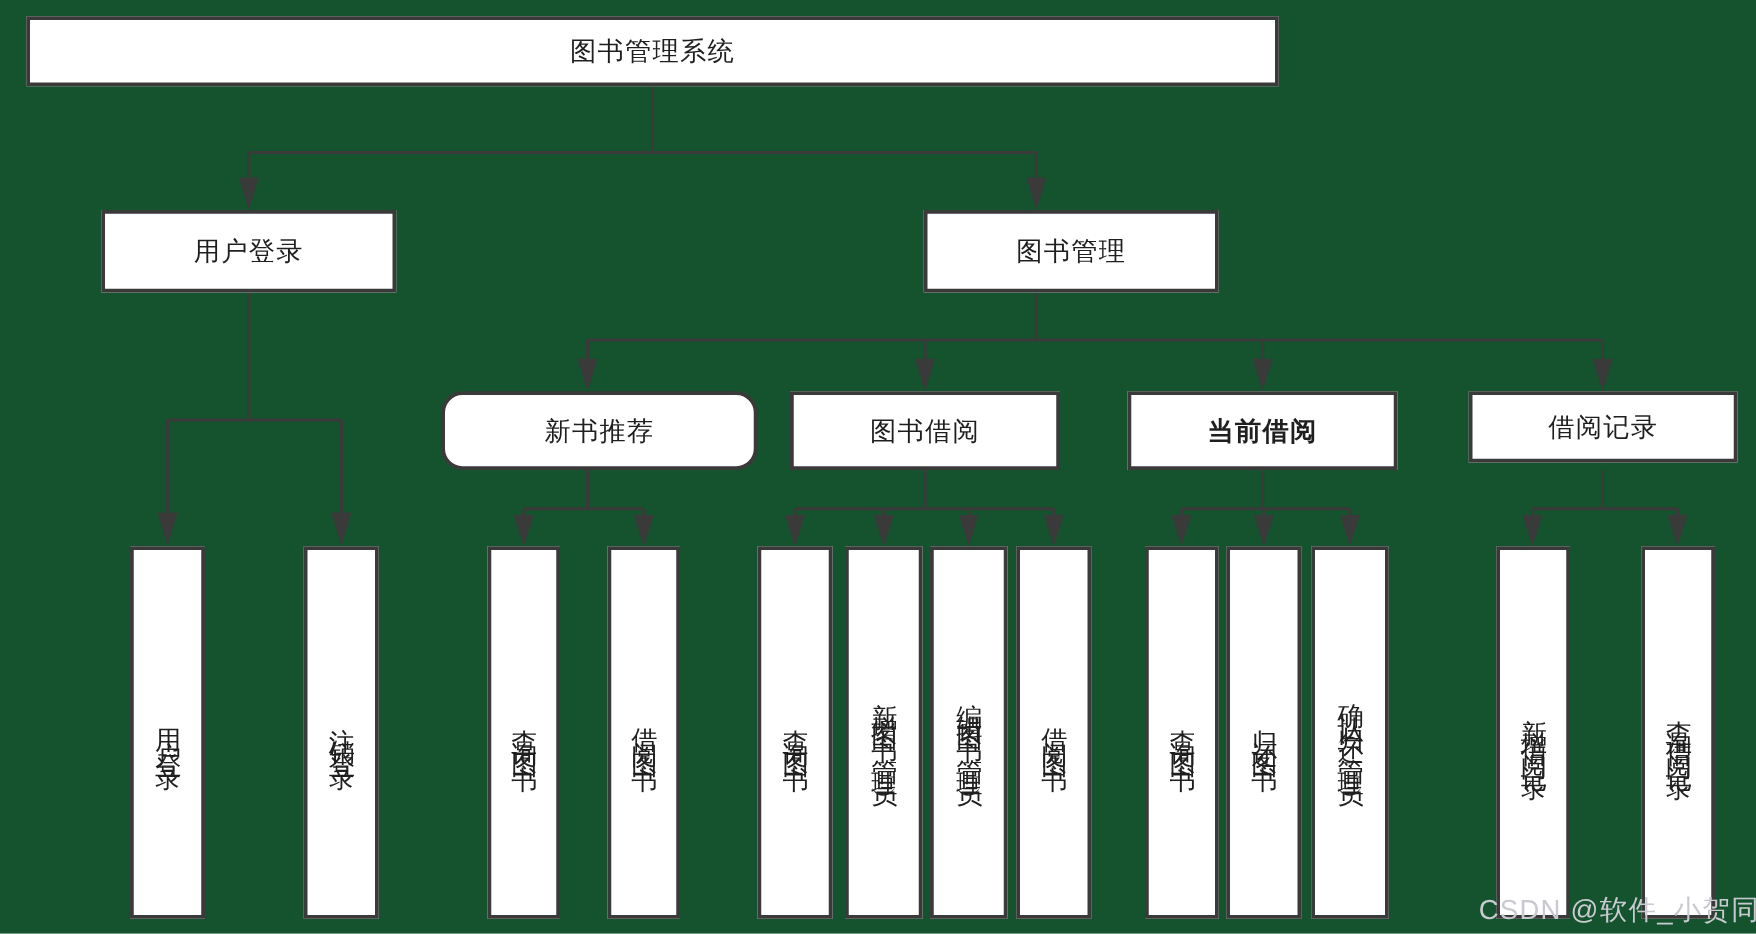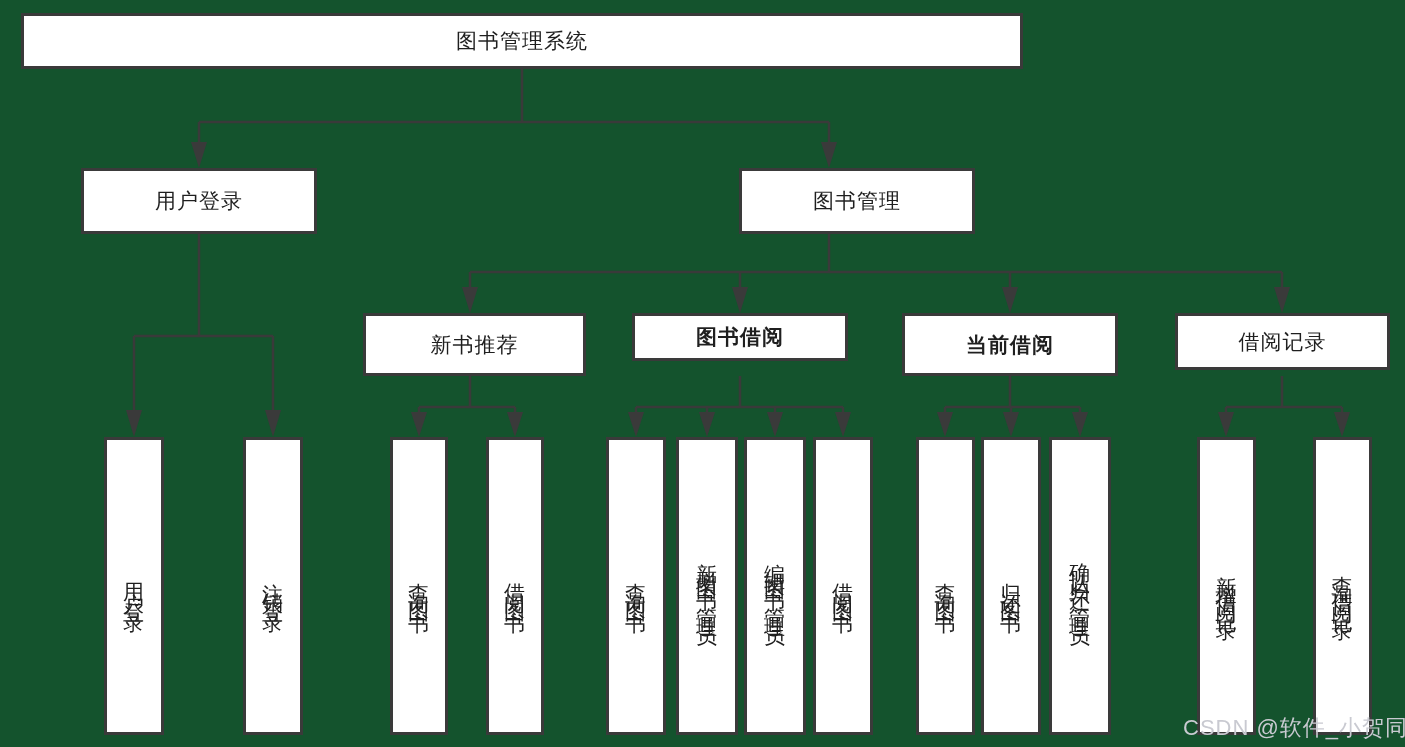--- a/index.html
+++ b/index.html
@@ -97,24 +97,24 @@
     <span>图书管理系统</span>
   </div>
 
   <div class="box hbox" style="left:81px;top:168px;width:236px;height:66px;">
     <span>用户登录</span>
   </div>
   <div class="box hbox" style="left:711px;top:168px;width:236px;height:66px;margin-left:28px;">
     <span>图书管理</span>
   </div>
 
-  <div class="box hbox" style="left:363px;top:313px;width:223px;height:63px;">
+  <div class="box hbox" style="left:353px;top:313px;width:253px;height:63px;border-radius:17px;">
     <span>新书推荐</span>
   </div>
-  <div class="box hbox" style="left:632px;top:313px;width:216px;height:48px;font-weight:bold;">
+  <div class="box hbox" style="left:632px;top:313px;width:216px;height:63px;">
     <span>图书借阅</span>
   </div>
   <div class="box hbox" style="left:902px;top:313px;width:216px;height:63px;font-weight:bold;">
     <span>当前借阅</span>
   </div>
   <div class="box hbox" style="left:1175px;top:313px;width:215px;height:57px;">
     <span>借阅记录</span>
   </div>
 
   <div class="box vbox" style="left:104px;top:437px;width:60px;height:298px;">

